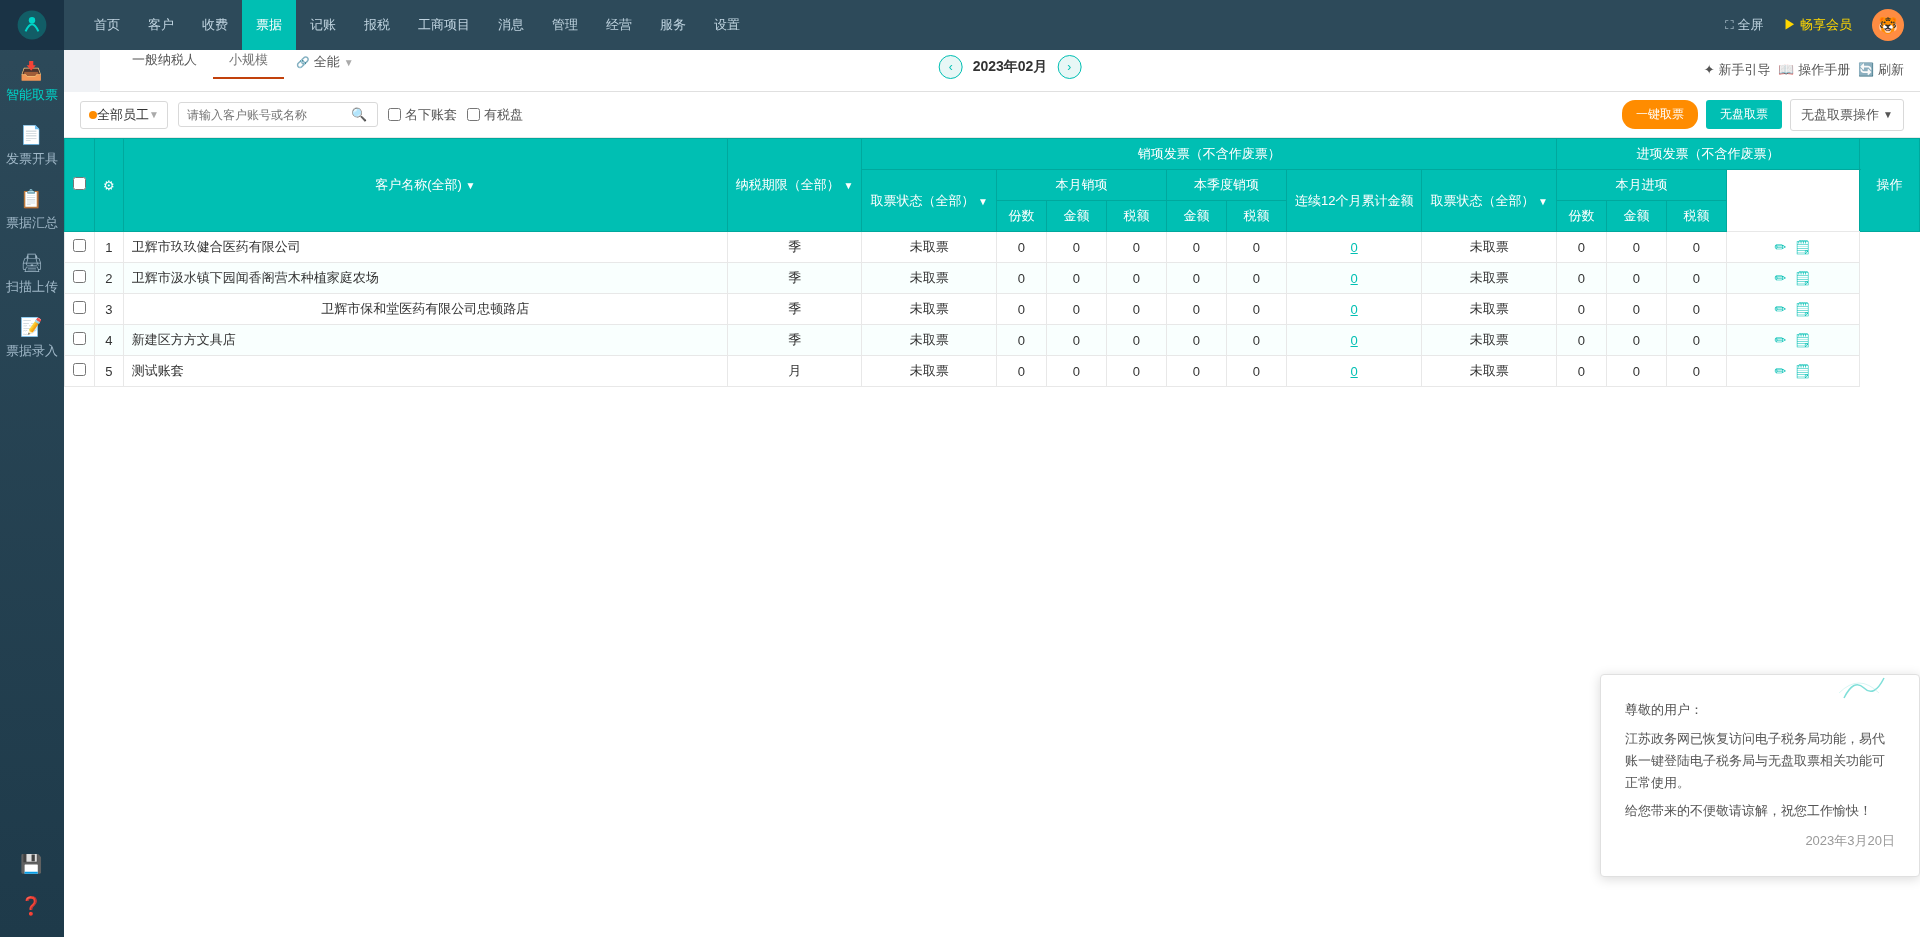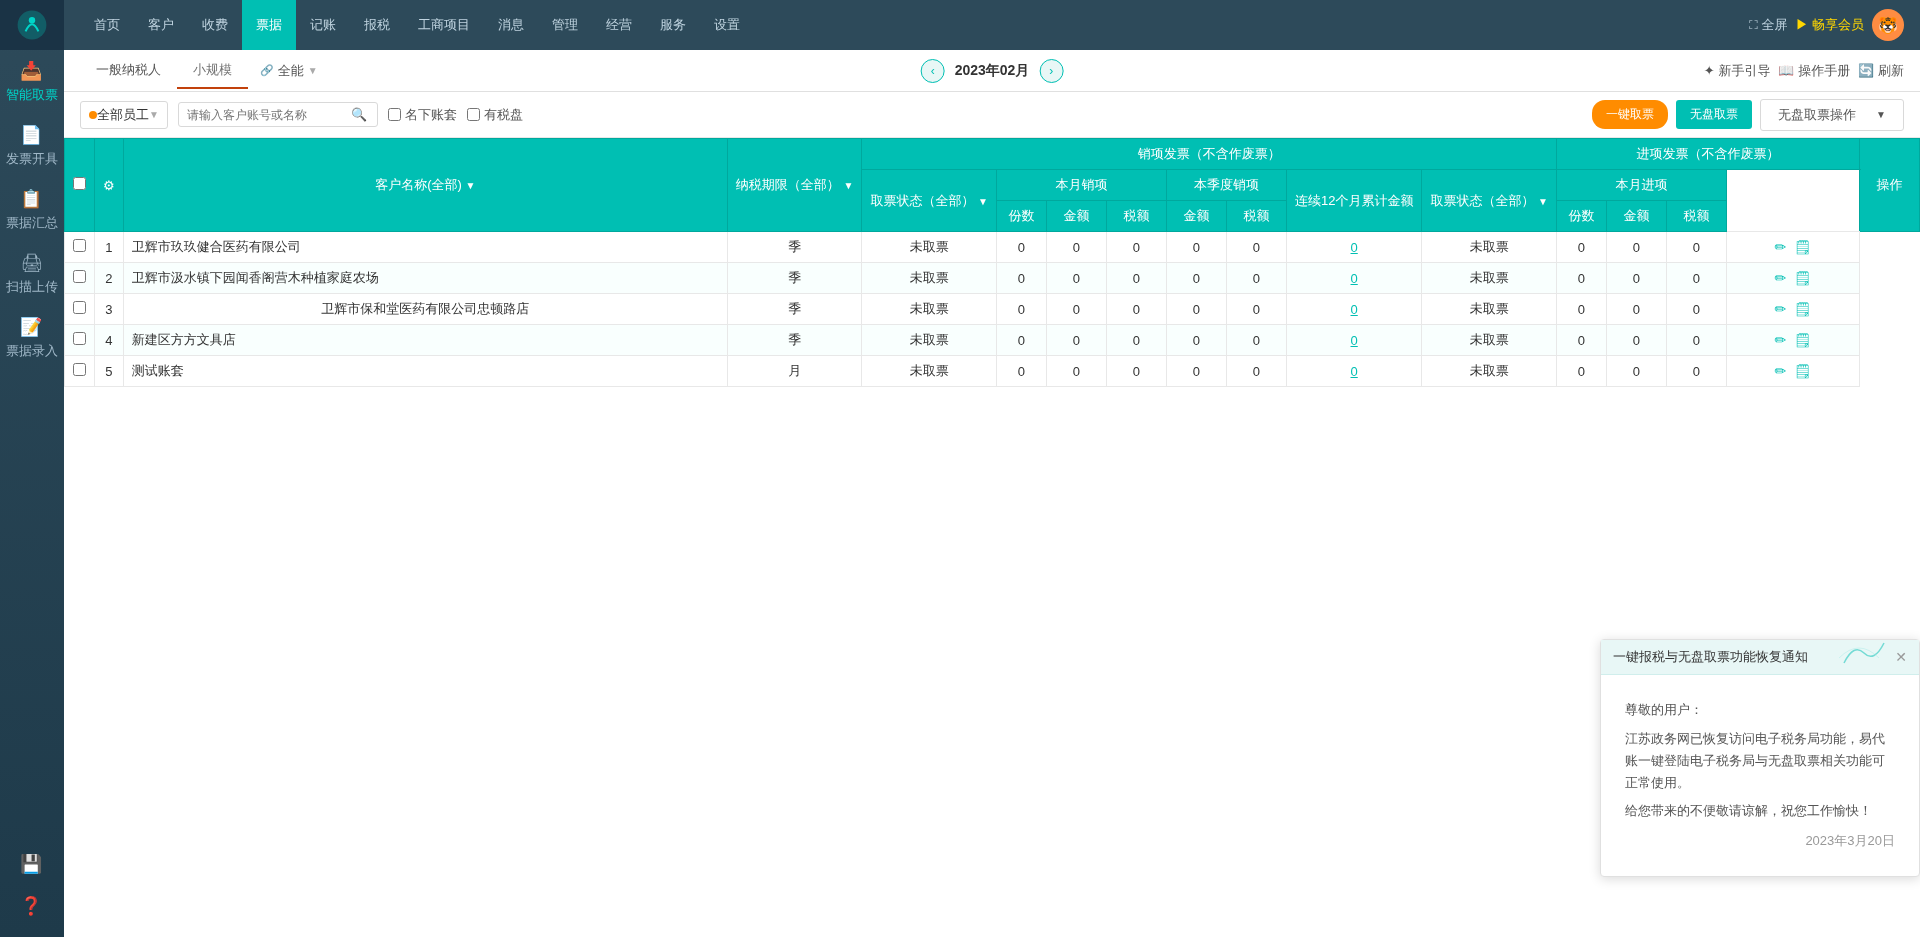--- a/index.html
+++ b/index.html
@@ -70,21 +70,21 @@
       display: flex;
       align-items: center;
       cursor: pointer;
       font-size: 13px;
     }
     .topnav-item.active { color: #fff; background: #00bfb3; border-radius: 0; }
     .topnav-right {
       margin-left: auto;
       display: flex;
       align-items: center;
-      gap: 8px;
+      gap: 20px;
       color: #c0d4e0;
       font-size: 12px;
     }
     .topnav-right span { cursor: pointer; }
     .user-avatar {
       width: 32px;
       height: 32px;
       border-radius: 50%;
       background: #ff8c42;
       display: flex;
@@ -135,25 +135,26 @@
       align-items: center;
       gap: 8px;
       font-size: 12px;
       color: #555;
     }
     .toolbar-right span { cursor: pointer; }
     .subtabs-bar {
       height: 42px;
       background: #fff;
       display: flex;
-      align-items: center;
-      padding: 4px 16px;
+      align-items: flex-end;
+      padding: 12px 16px;
       border-bottom: 1px solid #e0e0e0;
       flex-shrink: 0;
       position: relative;
+      margin-left: 36px;
     }
 
     
     .filterbar {
       height: 46px;
       background: #fff;
       display: flex;
       align-items: center;
       padding: 0 16px;
       border-bottom: 1px solid #e8e8e8;
@@ -218,26 +219,26 @@
       border-radius: 3px;
       padding: 6px 14px;
       cursor: pointer;
       font-size: 12px;
     }
     .btn-dropdown {
       background: #fff;
       color: #555;
       border: 1px solid #d9d9d9;
       border-radius: 3px;
-      padding: 6px 17px;
-      cursor: pointer;
-      font-size: 12px;
-      display: flex;
-      align-items: center;
-      gap: 20px;
+      padding: 6px 10px;
+      cursor: pointer;
+      font-size: 12px;
+      display: flex;
+      align-items: center;
+      gap: 4px;
     }
 
     
     .table-wrap {
       flex: 1;
       background: #fff;
       overflow: auto;
       margin: 0;
     }
     table {
@@ -601,24 +602,20 @@
     </tr>
           </tbody>
       </table>
     </div>
 
 
   </div>
 </div>
 
 <div class="notification-popup">
-  <div class="notif-header">
-    <span>一键报税与无盘取票功能恢复通知</span>
-    <span class="notif-close">✕</span>
-  </div>
   <div class="notif-body">
     <div>尊敬的用户：</div>
     <div style="margin-top:6px;">江苏政务网已恢复访问电子税务局功能，易代账一键登陆电子税务局与无盘取票相关功能可正常使用。</div>
     <div style="margin-top:6px;">给您带来的不便敬请谅解，祝您工作愉快！</div>
     <div style="margin-top:8px;text-align:right;color:#999;">2023年3月20日</div>
   </div>
   <div style="position:absolute;top:-2px;right:30px;width:50px;height:30px;overflow:hidden;pointer-events:none;">
     <svg width="50" height="30" viewBox="0 0 50 30">
       <path d="M5 25 Q15 5 25 15 Q35 25 45 5" stroke="#00bfb3" stroke-width="1.5" fill="none" opacity="0.5"></path>
       <path d="M0 20 Q20 0 40 20" stroke="#a0e8e4" stroke-width="1" fill="none" opacity="0.4"></path>

